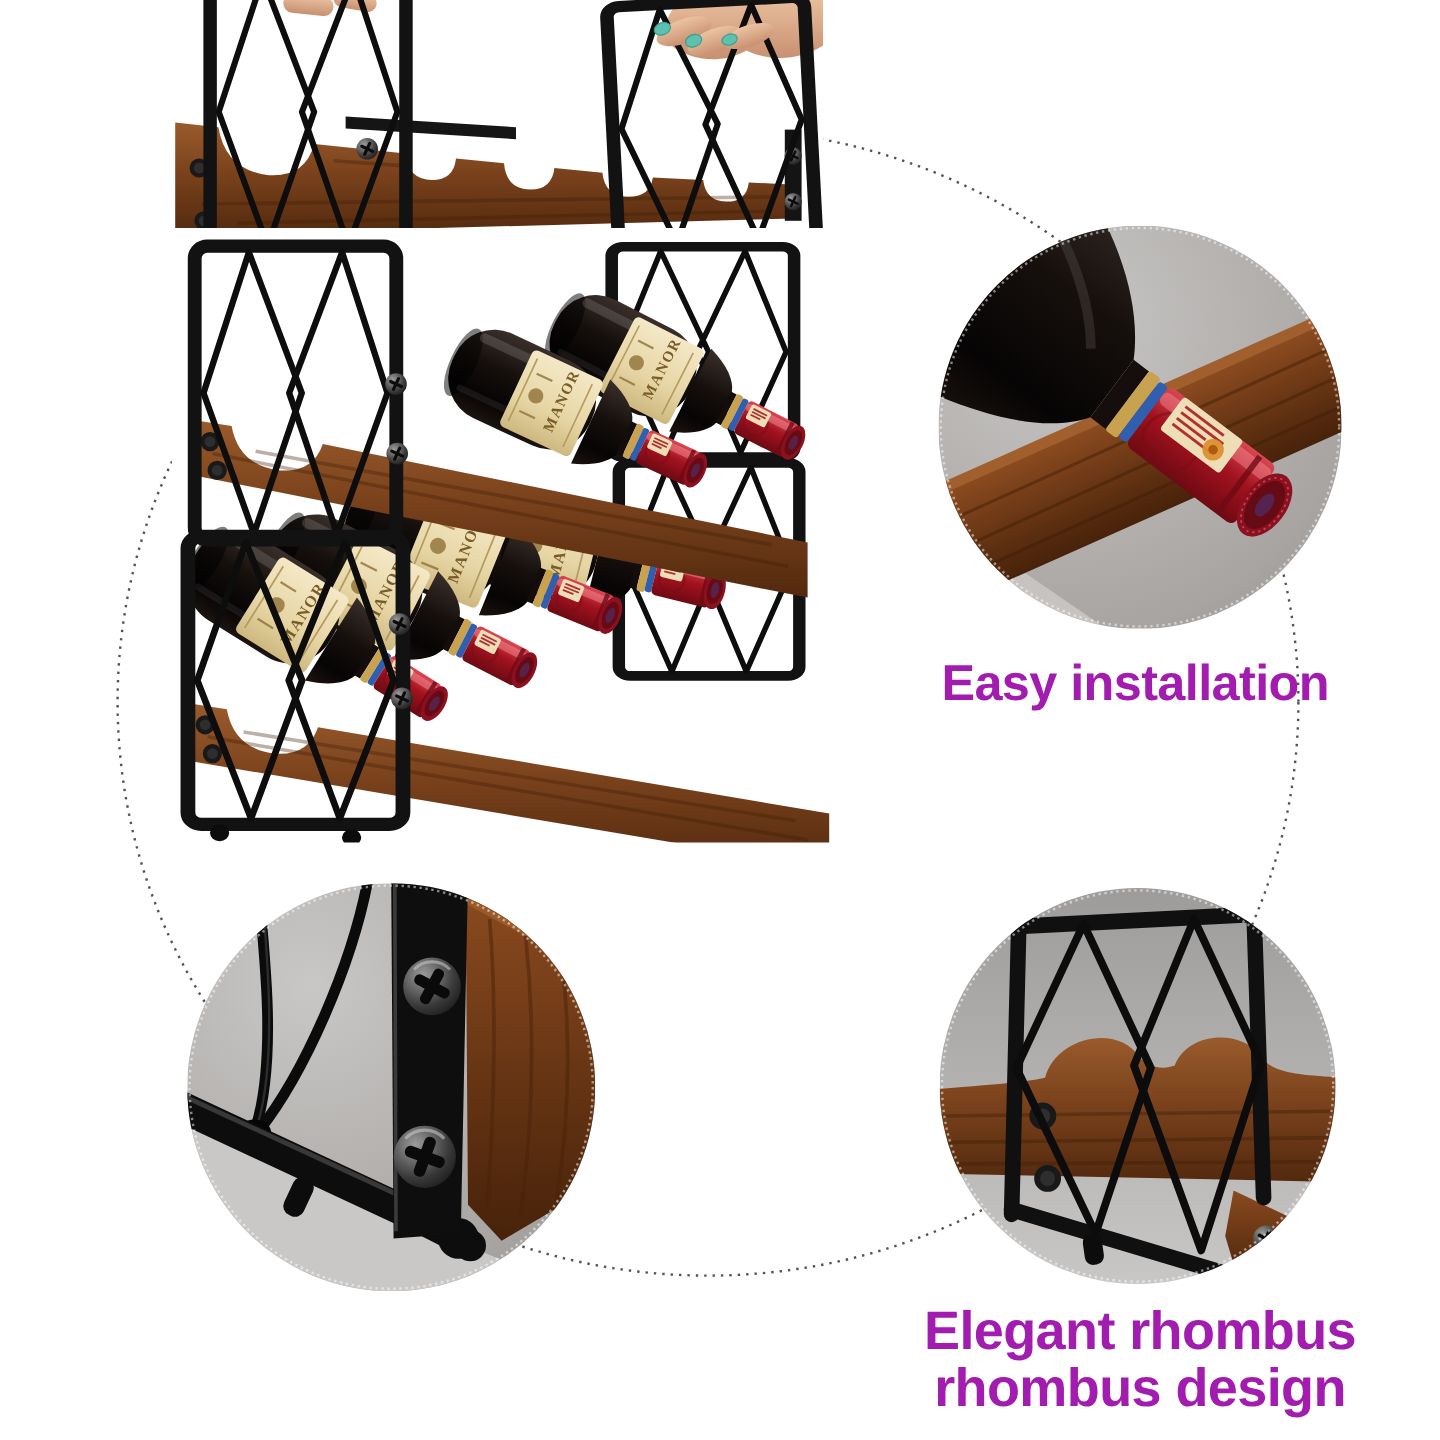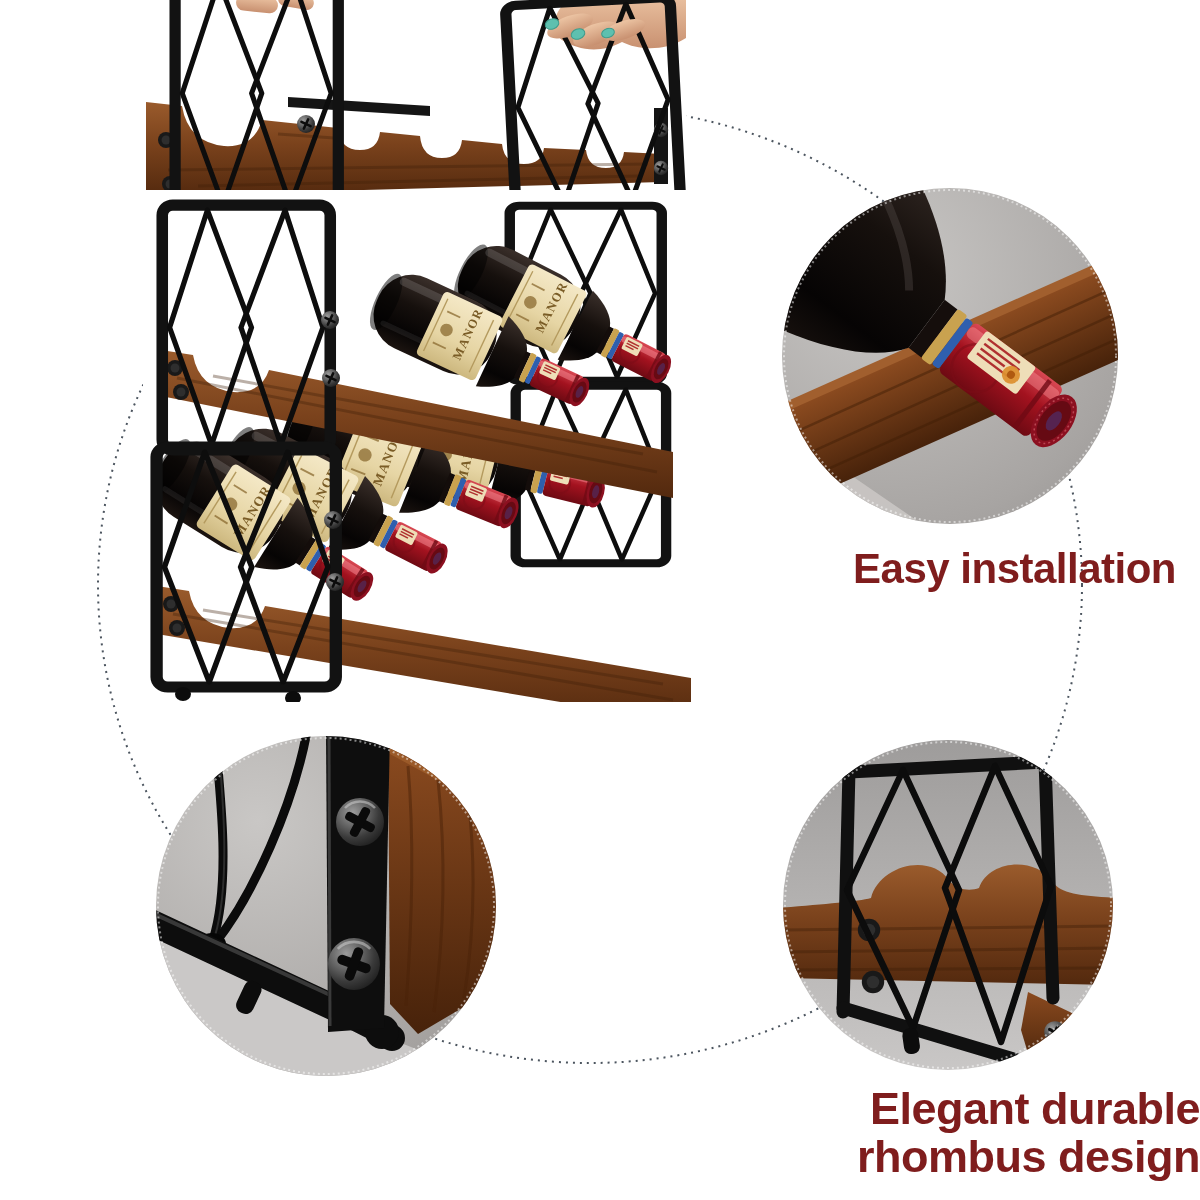--- a/index.html
+++ b/index.html
@@ -2,22 +2,22 @@
 <html><head>
 <meta charset="utf-8">
 <style>
   html,body{margin:0;padding:0;background:#fff;}
   .canvas{position:relative;width:1200px;height:1200px;background:#fff;overflow:hidden;
           font-family:"Liberation Sans", sans-serif;}
   .layer{position:absolute;}
   .dash-layer{left:0;top:0;z-index:0;}
   .photo{z-index:1;}
   .callout{z-index:2;border-radius:50%;overflow:hidden;}
-  .caption{position:absolute;z-index:3;color:#7f1d1d;font-weight:800;
-           font-size:45px;line-height:1.06;text-align:right;letter-spacing:-0.5px;}
+  .caption{position:absolute;z-index:3;color:#a21caf;font-weight:800;
+           font-size:45px;line-height:1.06;text-align:center;letter-spacing:-0.5px;}
   .caption.easy{left:716px;top:547px;width:460px;font-size:42px;}
   .caption.metal{left:52px;top:1085px;width:500px;}
   .caption.rhombus{left:700px;top:1085px;width:500px;}
   svg{display:block;}
 </style>
 </head>
 <body>
 
 <div class="canvas">
 
@@ -327,17 +327,17 @@
         <rect x="120" y="288" width="16" height="26" rx="7" fill="#0c0c0c" transform="rotate(-8 128 300)"></rect>
       </g>
       <circle cx="165" cy="165" r="163" fill="none" stroke="#fff" stroke-width="2" stroke-dasharray="2 3" opacity=".5"></circle>
     </svg>
   </div>
 
   <div class="caption easy">Easy installation</div>
   <div class="caption metal">
   </div>
   <div class="caption rhombus">
-    <div>Elegant durable</div>
+    <div>Elegant rhombus</div>
     <div>rhombus design</div>
   </div>
 
 </div>
 
 </body></html>

